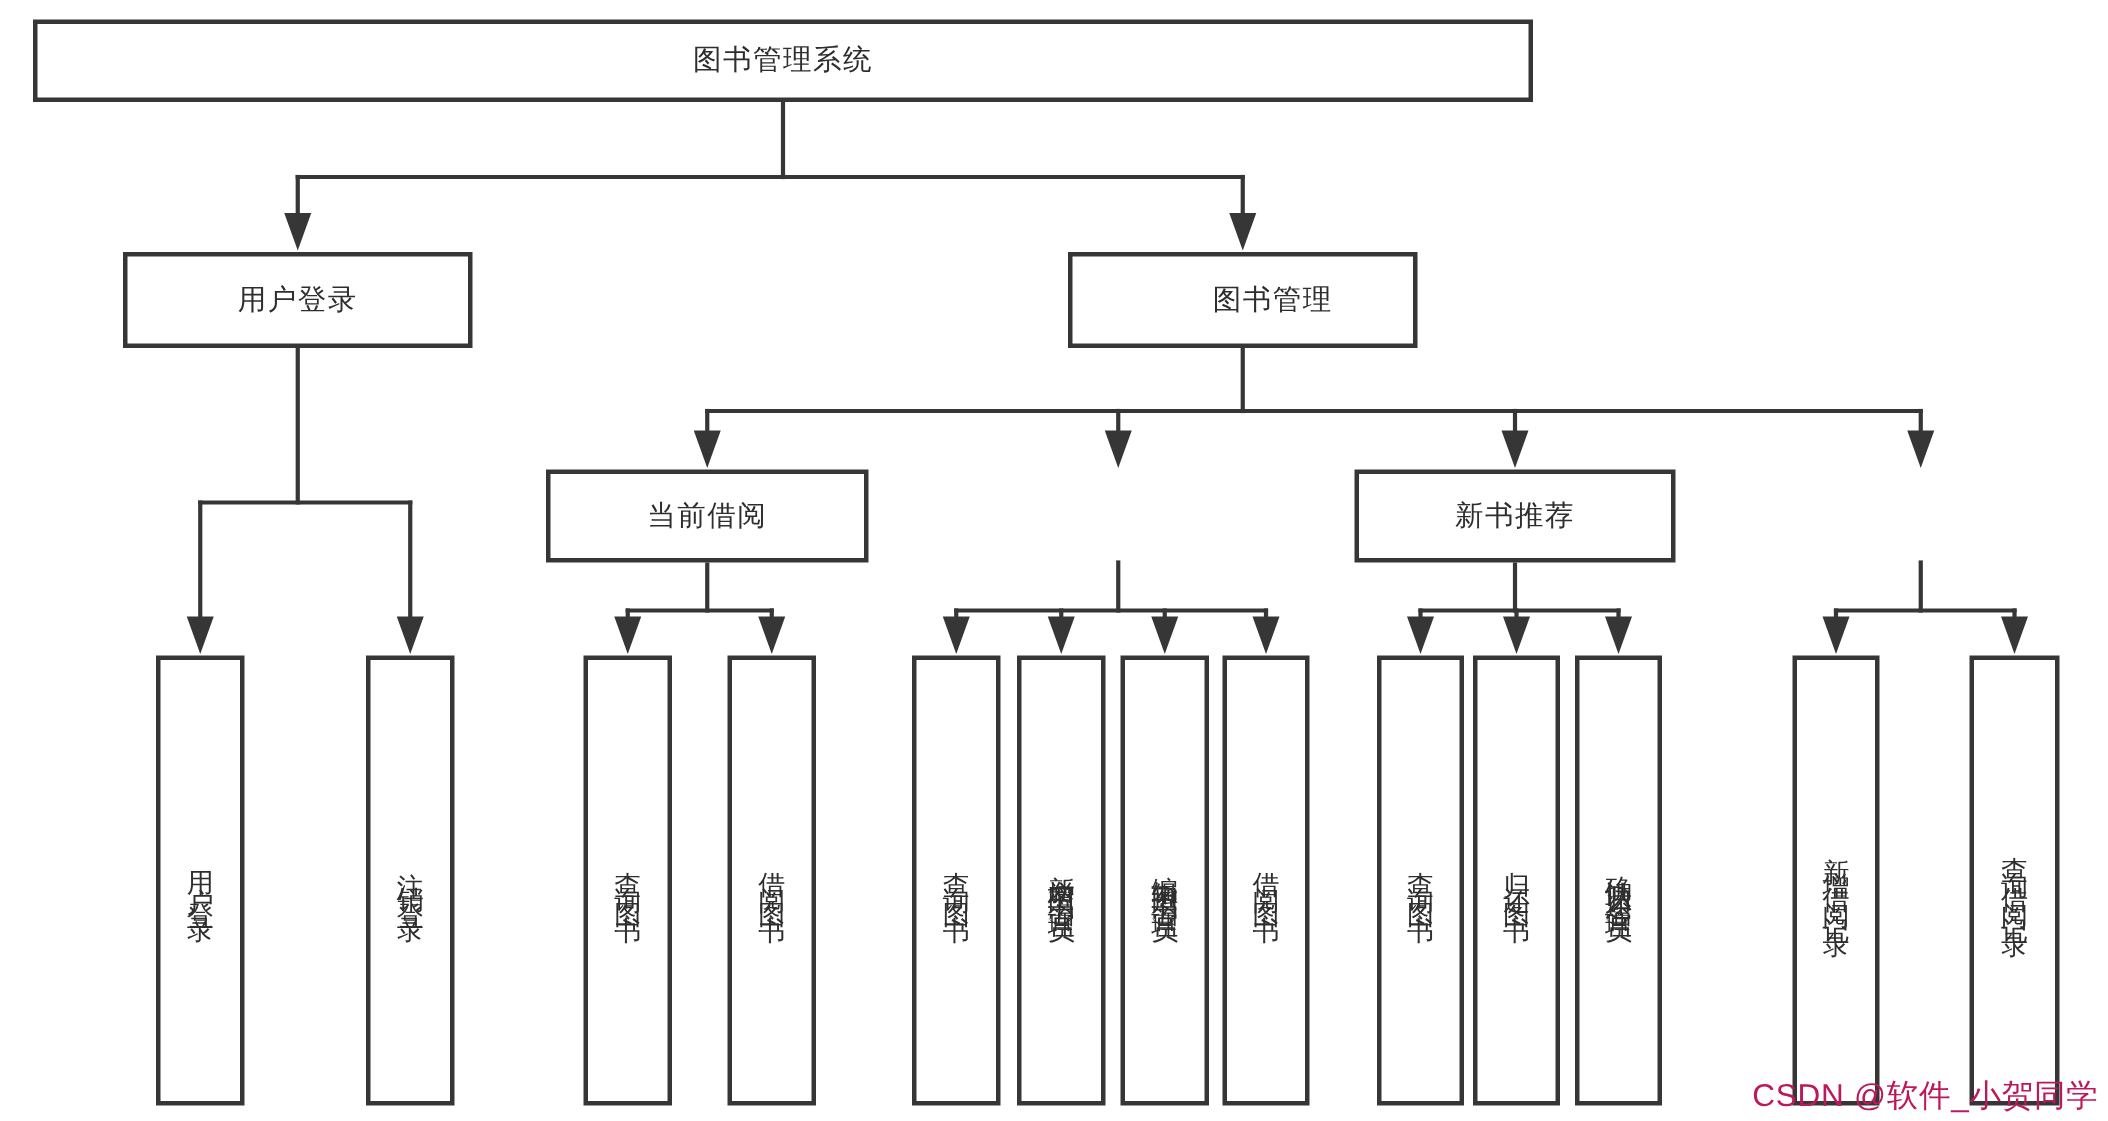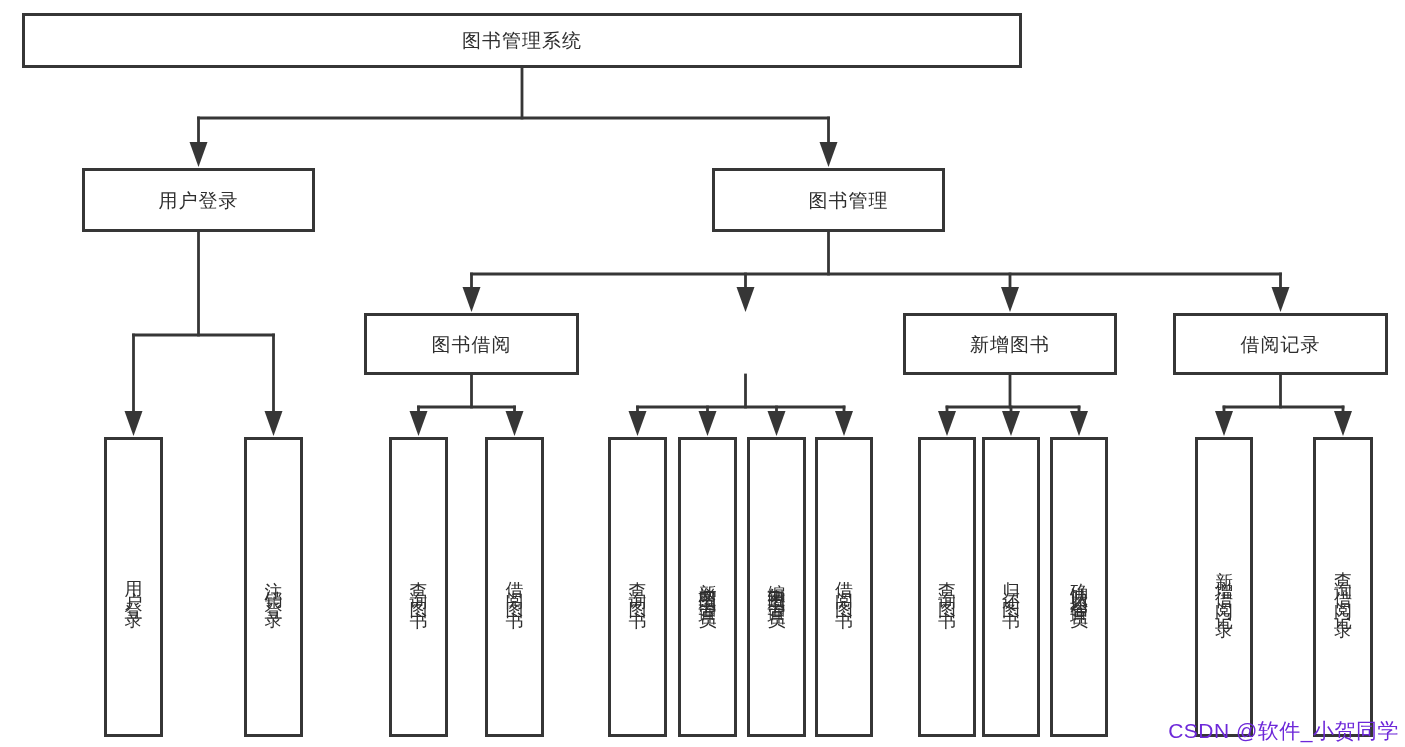--- a/index.html
+++ b/index.html
@@ -50,21 +50,21 @@
     white-space: nowrap;
   }
   .node .label-v.long {
     letter-spacing: 4px;
   }
   #watermark {
     position: absolute;
     right: 6px;
     bottom: 6px;
     font-size: 21px;
-    color: #6d28d9;
+    color: #be185d;
     letter-spacing: 0.5px;
     line-height: 1;
     user-select: none;
   }
 </style>
 </head>
 <body>
 
 <div id="diagram-canvas">
   <svg id="connector-layer" viewBox="0 0 1405 747" xmlns="http://www.w3.org/2000/svg">
@@ -139,27 +139,24 @@
       <div class="node" style="left: 22px; top: 13px; width: 1000px; height: 55px;">
         <span class="label-h">图书管理系统</span>
       </div>
       <div class="node" style="left: 82px; top: 168px; width: 233px; height: 64px;">
         <span class="label-h">用户登录</span>
       </div>
       <div class="node" style="left: 712px; top: 168px; width: 233px; height: 64px; padding-left: 40px;">
         <span class="label-h">图书管理</span>
       </div>
       <div class="node" style="left: 364px; top: 313px; width: 215px; height: 62px;">
-        <span class="label-h">图书借阅</span>
+        <span class="label-h">当前借阅</span>
       </div>
       <div class="node" style="left: 903px; top: 313px; width: 214px; height: 62px;">
-        <span class="label-h">新增图书</span>
-      </div>
-      <div class="node" style="left: 1173px; top: 313px; width: 215px; height: 62px;">
-        <span class="label-h">借阅记录</span>
+        <span class="label-h">新书推荐</span>
       </div>
       <div class="node" style="left: 104px; top: 437px; width: 59px; height: 300px;">
         <span class="label-v">用户登录</span>
       </div>
       <div class="node" style="left: 244px; top: 437px; width: 59px; height: 300px;">
         <span class="label-v">注销登录</span>
       </div>
       <div class="node" style="left: 389px; top: 437px; width: 59px; height: 300px;">
         <span class="label-v">查询图书</span>
       </div>

